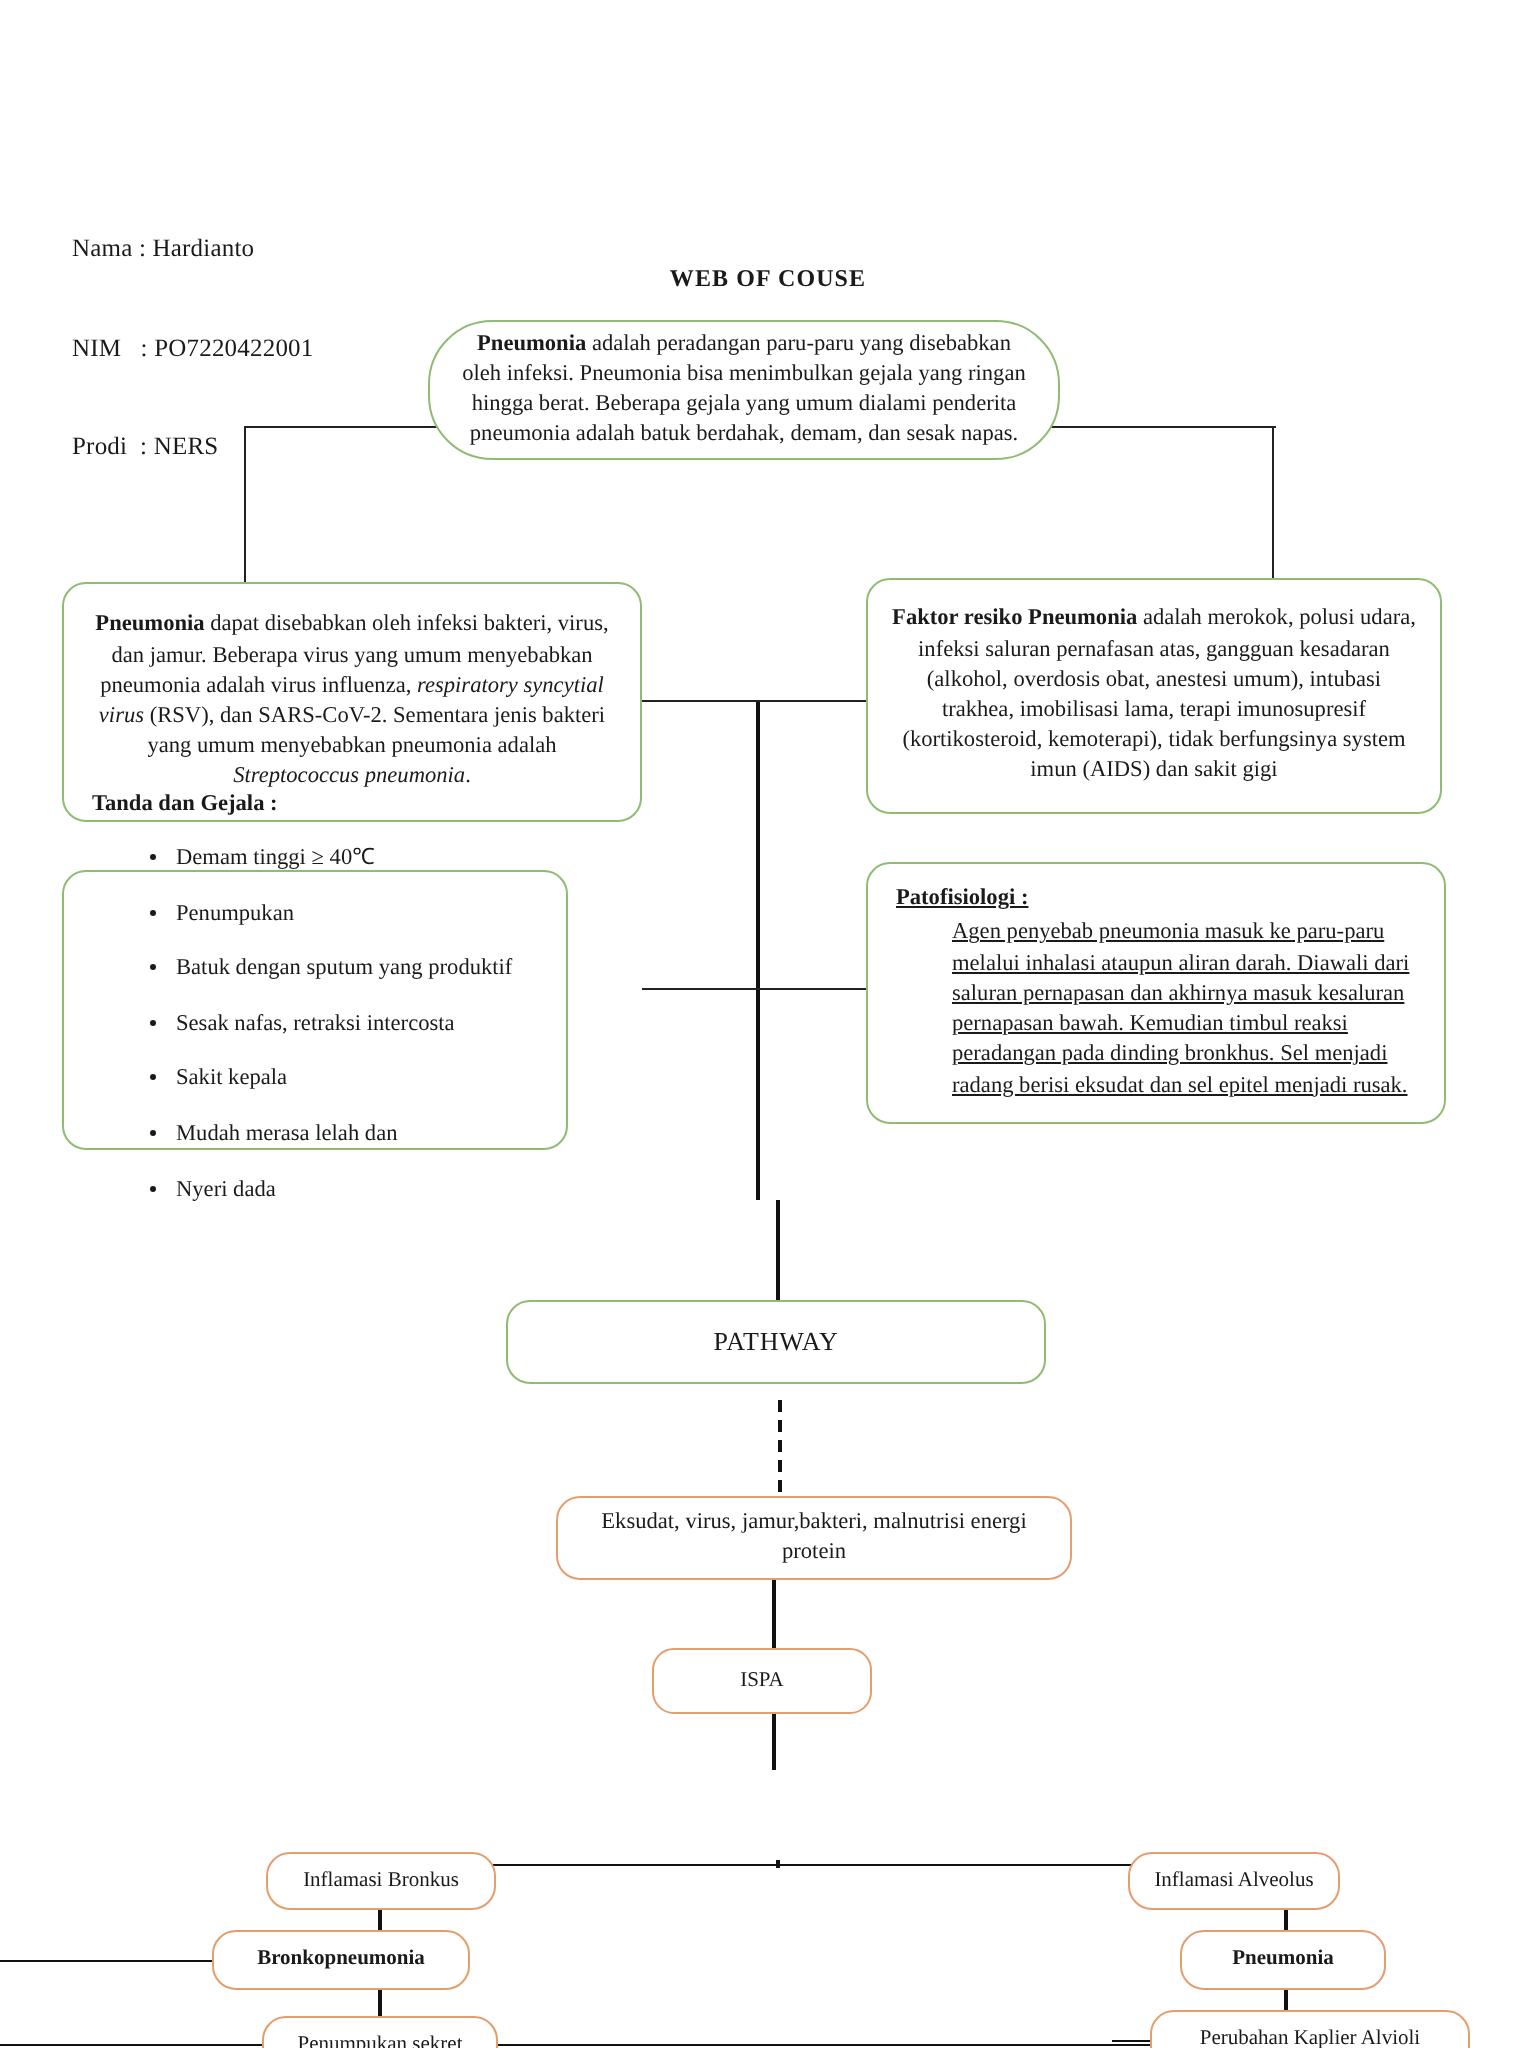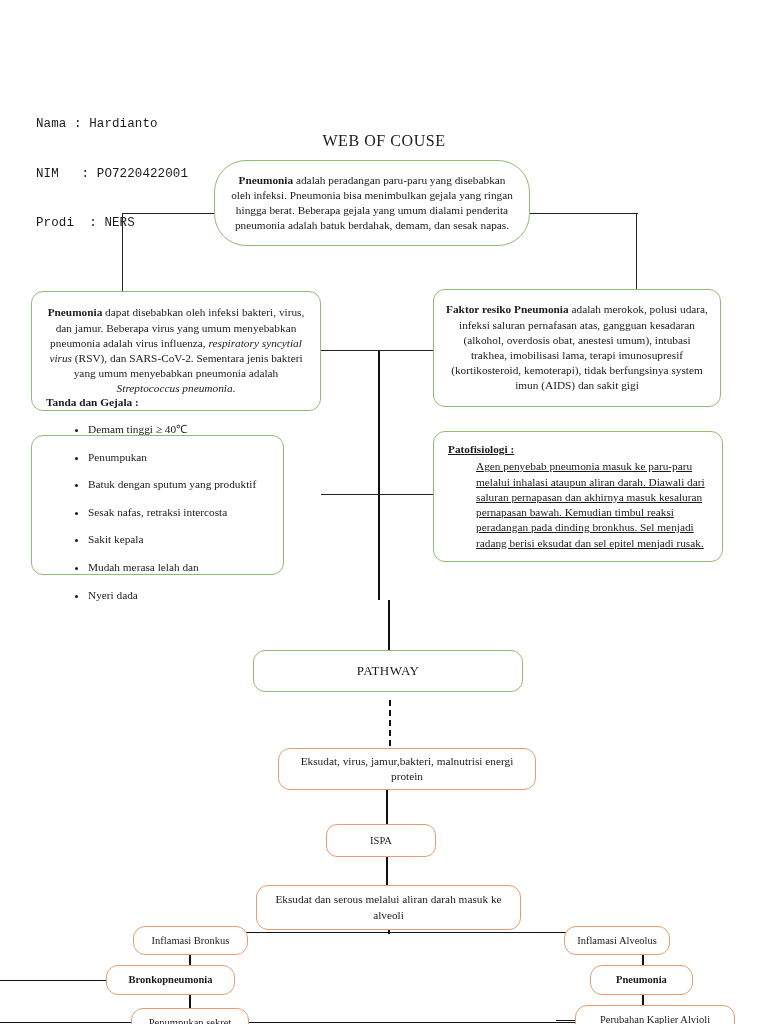--- a/index.html
+++ b/index.html
@@ -23,30 +23,30 @@
   
   #identity {
     position: absolute;
     left: 36px;
     top: 83px;
     font-size: 12.5px;
     line-height: 16.5px;
     white-space: pre;
     letter-spacing: 0.1px;
   }
-  #identity .idline { display: block; font-family: Liberation Mono, monospace; }
+  #identity .idline { display: block; }
 
   #doc-title {
     position: absolute;
     left: 0;
     top: 132px;
     width: 768px;
     text-align: center;
-    font-size: 16px;
-    font-weight: normal;
+    font-size: 12px;
+    font-weight: bold;
     letter-spacing: 0.55px;
   }
 
   
   .box {
     position: absolute;
     box-sizing: border-box;
     border-radius: 12px;
     background: #ffffff;
     display: flex;
@@ -67,21 +67,21 @@
     font-size: 11.3px;
     line-height: 15.2px;
     text-align: center;
   }
   .box .inner.left { text-align: left; }
   .b { font-weight: bold; }
   .i { font-style: italic; }
 
   
   #box-def {
-    left: 214px; top: 160px; width: 316px; height: 86px; border-radius: 32px;
+    left: 214px; top: 160px; width: 316px; height: 70px; border-radius: 32px;
   }
   #box-def .inner { padding: 0 14px; }
 
   #box-cause {
     left: 31px; top: 291px; width: 290px; height: 120px;
   }
   #box-risk {
     left: 433px; top: 289px; width: 288px; height: 118px;
   }
   #box-signs {
@@ -279,23 +279,20 @@
   </div>
 
   <div class="line v thick" id="ln-eks-ispa"></div>
 
   <div class="box orange" id="box-ispa">
     <div class="inner">ISPA</div>
   </div>
 
   <div class="line v thick" id="ln-ispa-ser"></div>
 
-  <div class="box orange" id="box-serous">
-    <div class="inner">Eksudat dan serous melalui aliran darah masuk ke alveoli</div>
-  </div>
 
   <div class="line h thick" id="ln-split-h"></div>
   <div class="line v thick" id="ln-split-v"></div>
 
   <div class="line v thick" id="ln-lb-1"></div>
   <div class="line v thick" id="ln-rb-1"></div>
   <div class="line v thick" id="ln-rb-2"></div>
 
   <div class="line h thick" id="ln-stub-left-1"></div>
   <div class="line h thick" id="ln-stub-right-1"></div>

